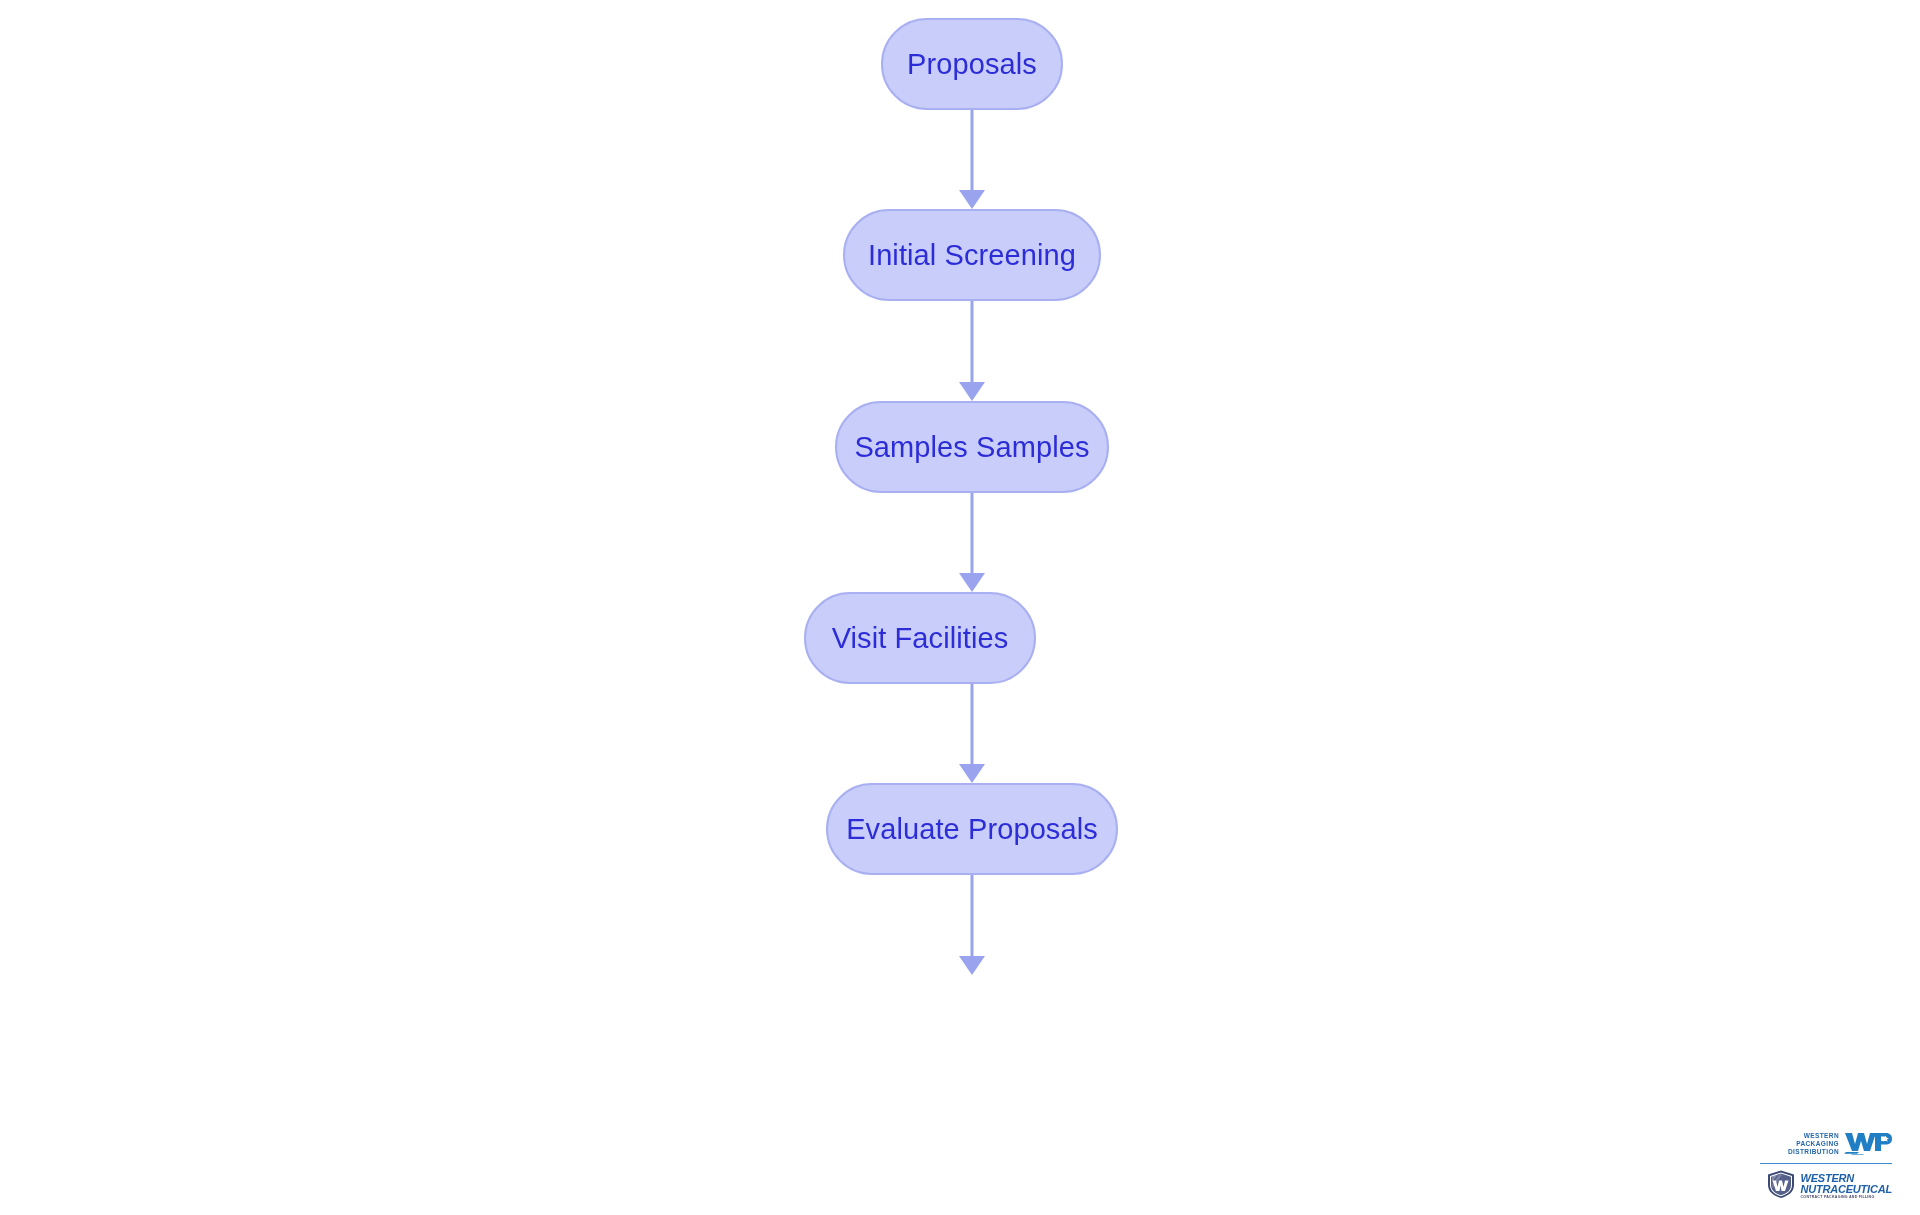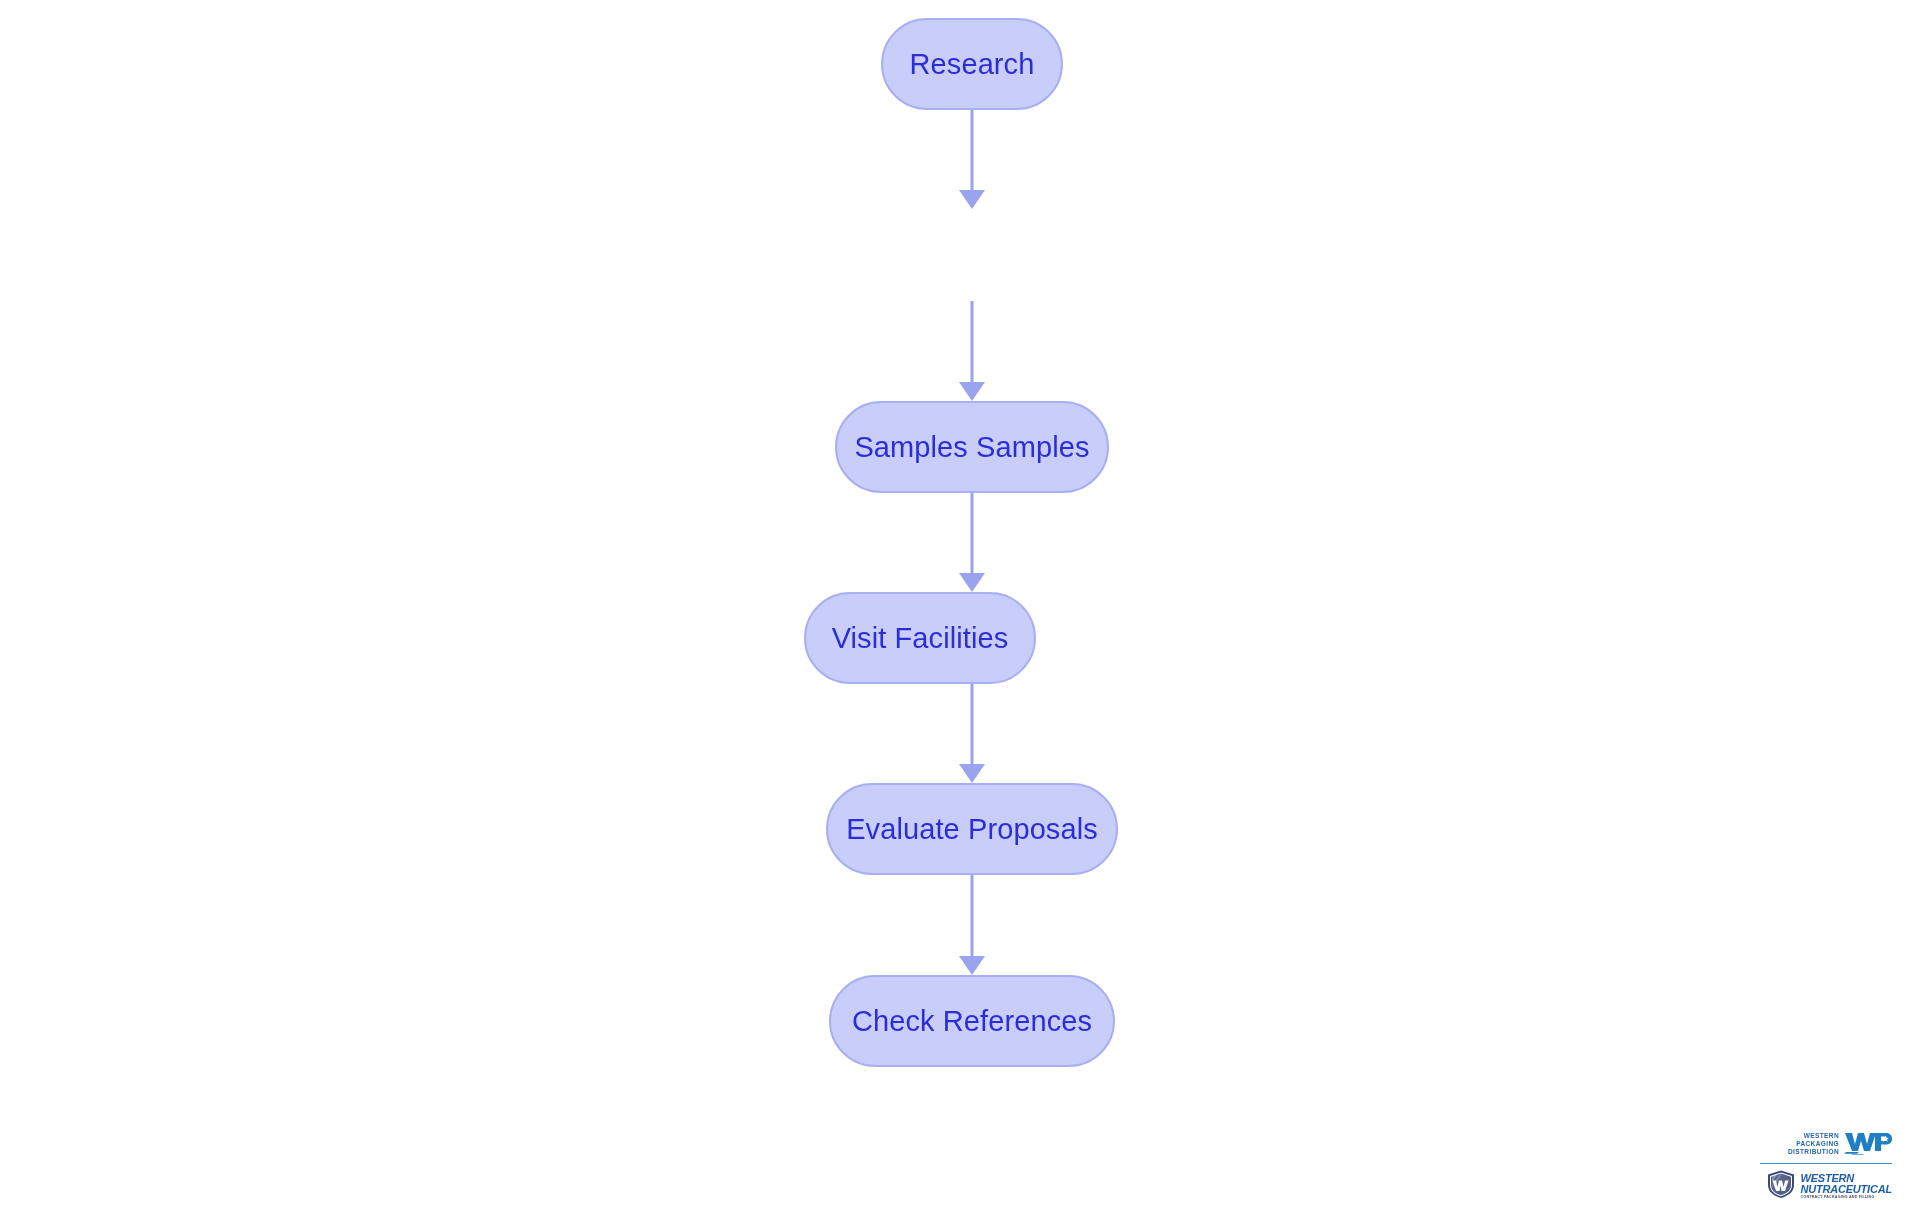--- a/index.html
+++ b/index.html
@@ -175,39 +175,39 @@
       <div class="edge-line" style="height:80px;"></div>
       <div class="edge-arrow"></div>
     </div>
 
     <div class="edge" style="left:972px; top:875px; height:100px;">
       <div class="edge-line" style="height:81px;"></div>
       <div class="edge-arrow"></div>
     </div>
 
     <div class="flow-node" style="left:972px; top:64px; width:182px;">
-      <span class="node-label">Research</span>
-    </div>
-
+      <span class="node-label">Proposals</span>
+    </div>
+
+    <div class="flow-node" style="left:972px; top:255px; width:258px;">
+      <span class="node-label">Initial Screening</span>
+    </div>
 
     <div class="flow-node" style="left:972px; top:447px; width:274px;">
       <span class="node-label">Samples Samples</span>
     </div>
 
     <div class="flow-node" style="left:920px; top:638px; width:232px;">
       <span class="node-label">Visit Facilities</span>
     </div>
 
     <div class="flow-node" style="left:972px; top:829px; width:292px;">
       <span class="node-label">Evaluate Proposals</span>
     </div>
 
-    <div class="flow-node" style="left:972px; top:1021px; width:286px;">
-      <span class="node-label">Check References</span>
-    </div>
 
   </div>
 
   <div id="logo-block">
 
     <div class="logo-wpd">
       <div class="wpd-words">
         <span>WESTERN</span>
         <span>PACKAGING</span>
         <span>DISTRIBUTION</span>

